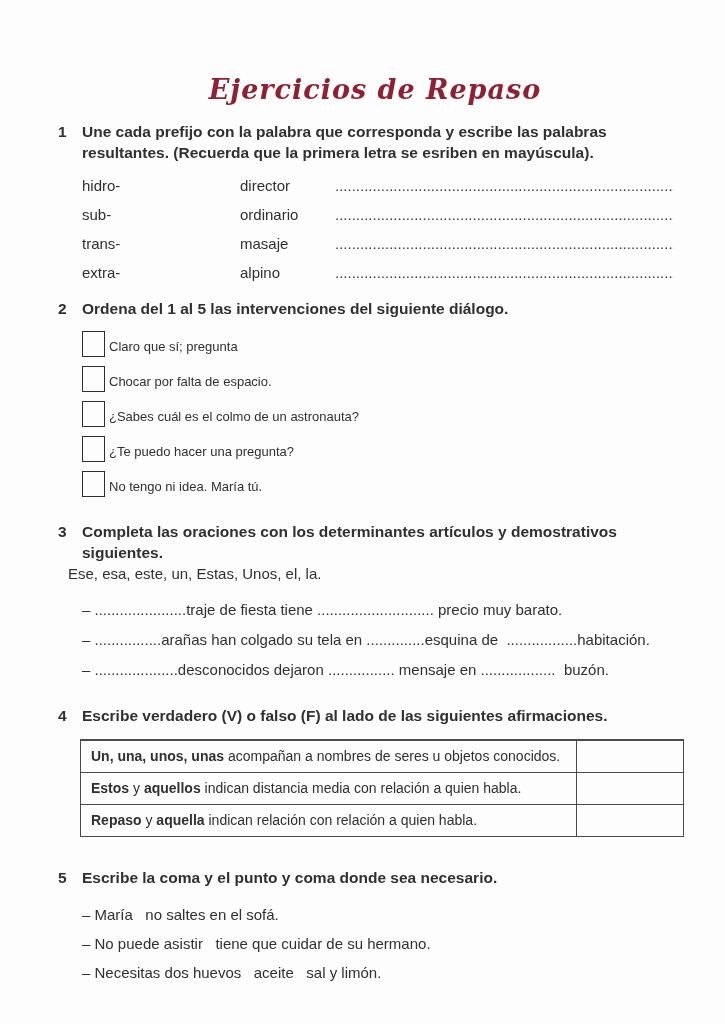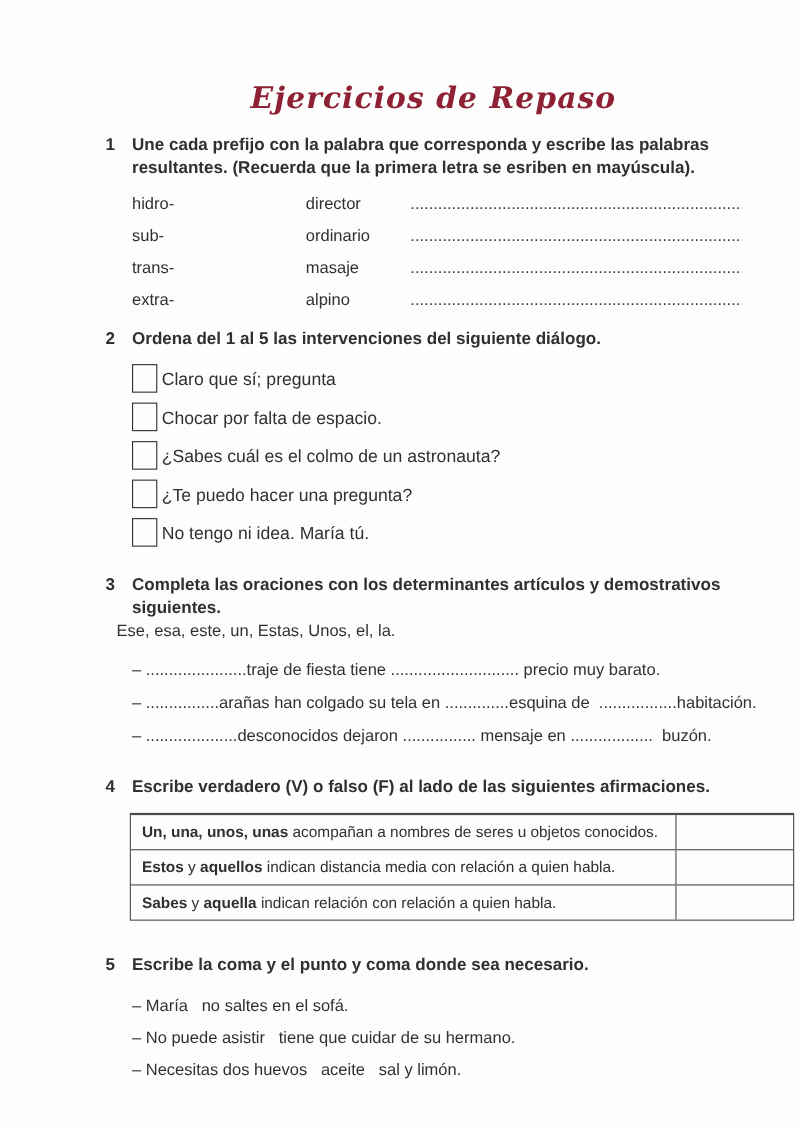--- a/index.html
+++ b/index.html
@@ -4,21 +4,21 @@
 <style>
   html,body{margin:0;padding:0;background:#ffffff;}
   .sheet{
     position:relative;
     width:725px;height:1024px;
     background:#fdfdfd;
     font-family:"Liberation Sans", sans-serif;
     color:#303030;
     overflow:hidden;
     box-sizing:border-box;
-    padding:74px 33px 0 96px;
+    padding:74px 33px 0 58px;
   }
   .title{
     text-align:center;
     font-family:"DejaVu Serif", serif;
     font-style:italic;
     font-weight:bold;
     font-size:27px;
     letter-spacing:1px;
     line-height:32px;
     margin:0 0 0 0;
@@ -32,21 +32,21 @@
   .ex-heading .num{flex:0 0 24px;}
   .ex-heading .txt{flex:1;}
   
   .match-list{margin:13px 0 3px 24px;}
   .match-row{display:flex;align-items:baseline;font-size:15px;line-height:19px;margin-bottom:10px;}
   .match-row .prefix{flex:0 0 158px;}
   .match-row .word{flex:0 0 95px;}
   .match-row .blank{flex:1;overflow:hidden;white-space:nowrap;color:#3a3a3a;margin-right:18px;}
   
   .order-list{margin:12px 0 0 24px;}
-  .order-item{display:flex;align-items:center;margin-bottom:9px;font-size:16px;}
+  .order-item{display:flex;align-items:center;margin-bottom:9px;font-size:13px;}
   .order-box{
     flex:0 0 23px;height:26px;
     border:1.6px solid #2e2e2e;
     background:#fdfdfd;
     box-sizing:border-box;
   }
   .order-item .lbl{margin-left:4px;padding-top:4px;}
   
   .word-bank{font-size:15px;line-height:21px;margin-left:10px;}
   .fill-list{margin:11px 0 0 24px;}
@@ -161,21 +161,21 @@
     </div>
     <div class="tf-row">
       <div class="tf-text"><span class="b">Un, una, unos, unas</span><span style="white-space:pre-wrap;margin-top:24px;"> acompañan a nombres de seres u objetos conocidos.</span><span class="b"></span><span style="white-space:pre-wrap;"></span></div>
       <div class="tf-answer"></div>
     </div>
     <div class="tf-row">
       <div class="tf-text"><span class="b">Estos</span><span style="white-space:pre-wrap;"> y </span><span class="b">aquellos</span><span style="white-space:pre-wrap;"> indican distancia media con relación a quien habla.</span></div>
       <div class="tf-answer"></div>
     </div>
     <div class="tf-row">
-      <div class="tf-text"><span class="b">Sabes</span><span style="white-space:pre-wrap;"> y </span><span class="b">aquella</span><span style="white-space:pre-wrap;"> indican relación con relación a quien habla.</span></div>
+      <div class="tf-text"><span class="b">Repaso</span><span style="white-space:pre-wrap;"> y </span><span class="b">aquella</span><span style="white-space:pre-wrap;"> indican relación con relación a quien habla.</span></div>
       <div class="tf-answer"></div>
     </div>
   </div>
 
   <div class="ex-heading sp-ex5">
     <span class="num">5</span>
     <span class="txt">Escribe la coma y el punto y coma donde sea necesario.</span>
   </div>
   <div class="punct-list">
     <div class="punct-line">– María   no saltes en el sofá.</div>

